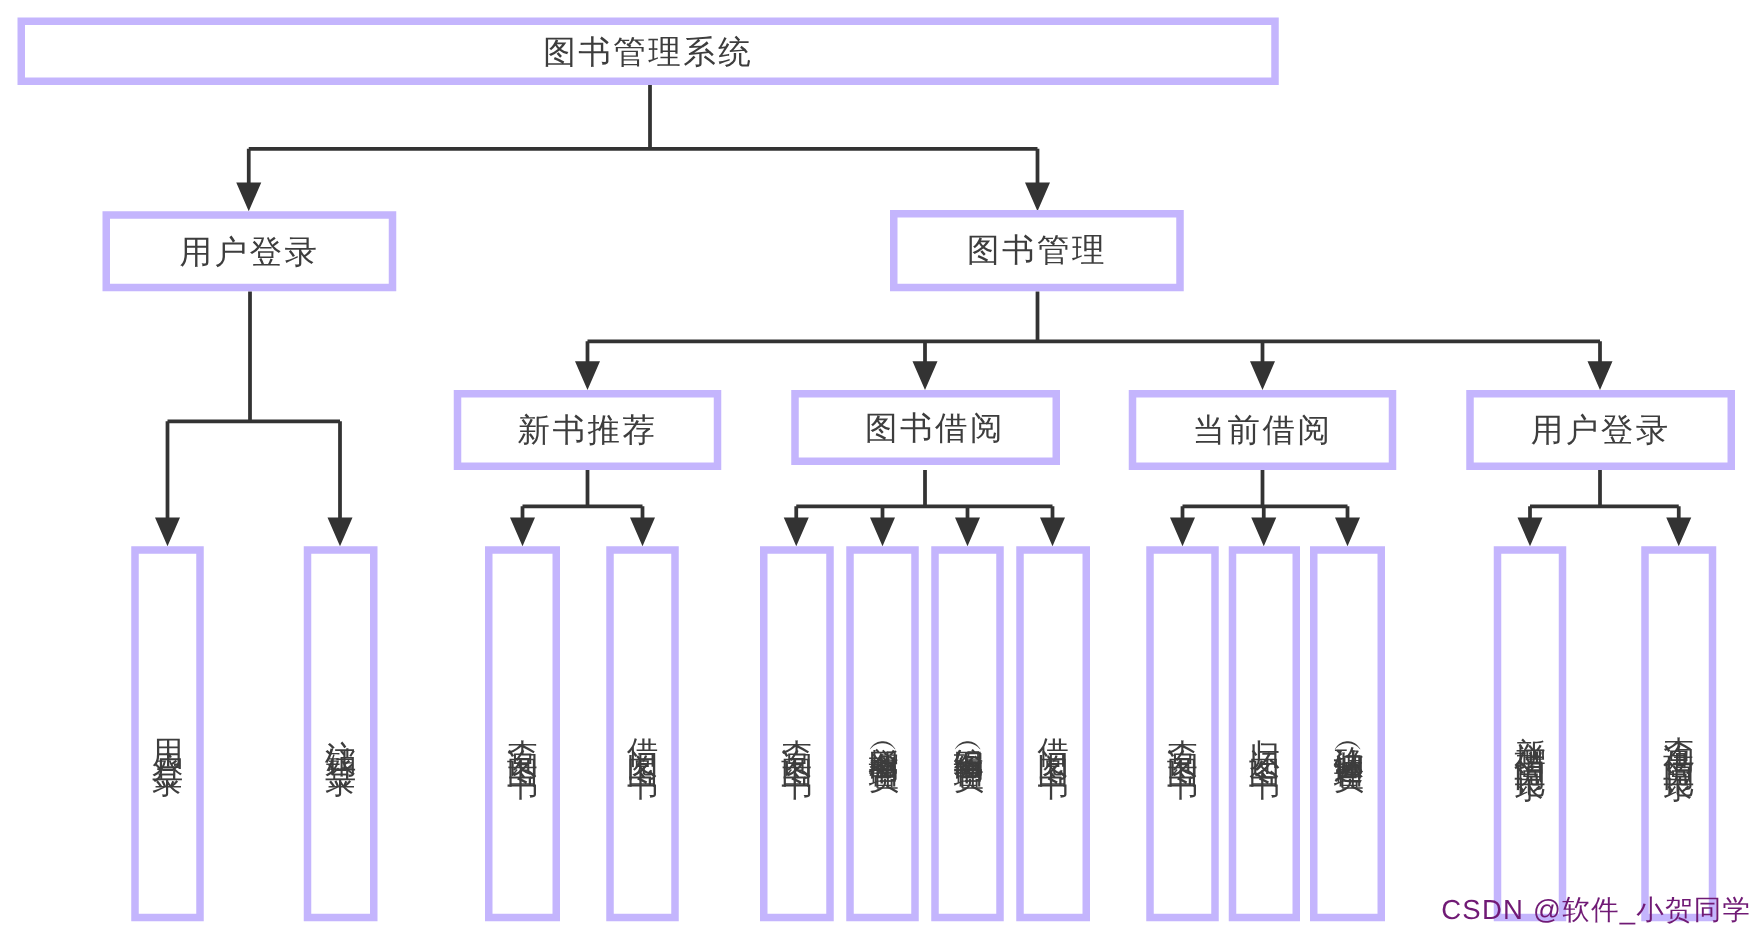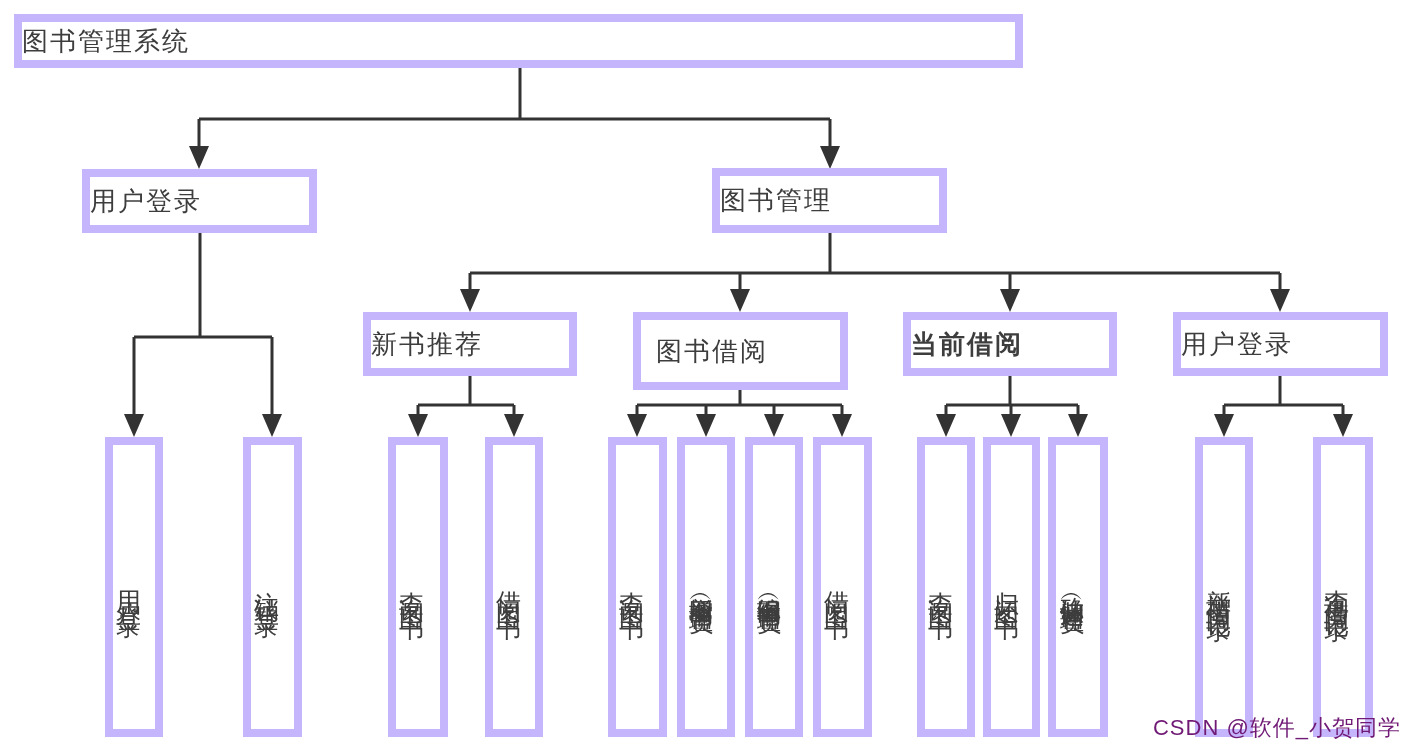--- a/index.html
+++ b/index.html
@@ -12,25 +12,25 @@
     overflow: hidden;
   }
   #connectors {
     position: absolute;
     left: 0; top: 0;
     width: 1405px; height: 747px;
   }
   .box {
     position: absolute;
     box-sizing: border-box;
-    border: 8px solid #c4b5fd;
+    border: 6px solid #c4b5fd;
     background: #ffffff;
     display: flex;
     align-items: center;
-    justify-content: flex-start;
+    justify-content: center;
     color: #3d3d3d;
   }
   .hlabel {
     font-size: 26px;
     letter-spacing: 2px;
     white-space: nowrap;
     color: #3d3d3d;
   }
   .vlabel {
     writing-mode: vertical-rl;
@@ -85,24 +85,24 @@
   <div class="box" style="left:82px; top:169px; width:235px; height:64px;">
     <span class="hlabel">用户登录</span>
   </div>
   <div class="box" style="left:712px; top:168px; width:235px; height:65px;">
     <span class="hlabel">图书管理</span>
   </div>
 
   <div class="box" style="left:363px; top:312px; width:214px; height:64px;">
     <span class="hlabel">新书推荐</span>
   </div>
-  <div class="box" style="left:633px; top:312px; width:215px; height:78px;padding-left:15px;">
+  <div class="box" style="left:633px; top:312px; width:215px; height:60px;padding-left:15px;">
     <span class="hlabel">图书借阅</span>
   </div>
-  <div class="box" style="left:903px; top:312px; width:214px; height:64px;font-weight:bold;">
+  <div class="box" style="left:903px; top:312px; width:214px; height:64px;">
     <span class="hlabel">当前借阅</span>
   </div>
   <div class="box" style="left:1173px; top:312px; width:215px; height:64px;">
     <span class="hlabel">用户登录</span>
   </div>
 
   <div class="box" style="left:105px; top:437px; width:58px; height:300px;">
     <span class="vlabel sp8">用户登录</span>
   </div>
   <div class="box" style="left:243px; top:437px; width:59px; height:300px;">

